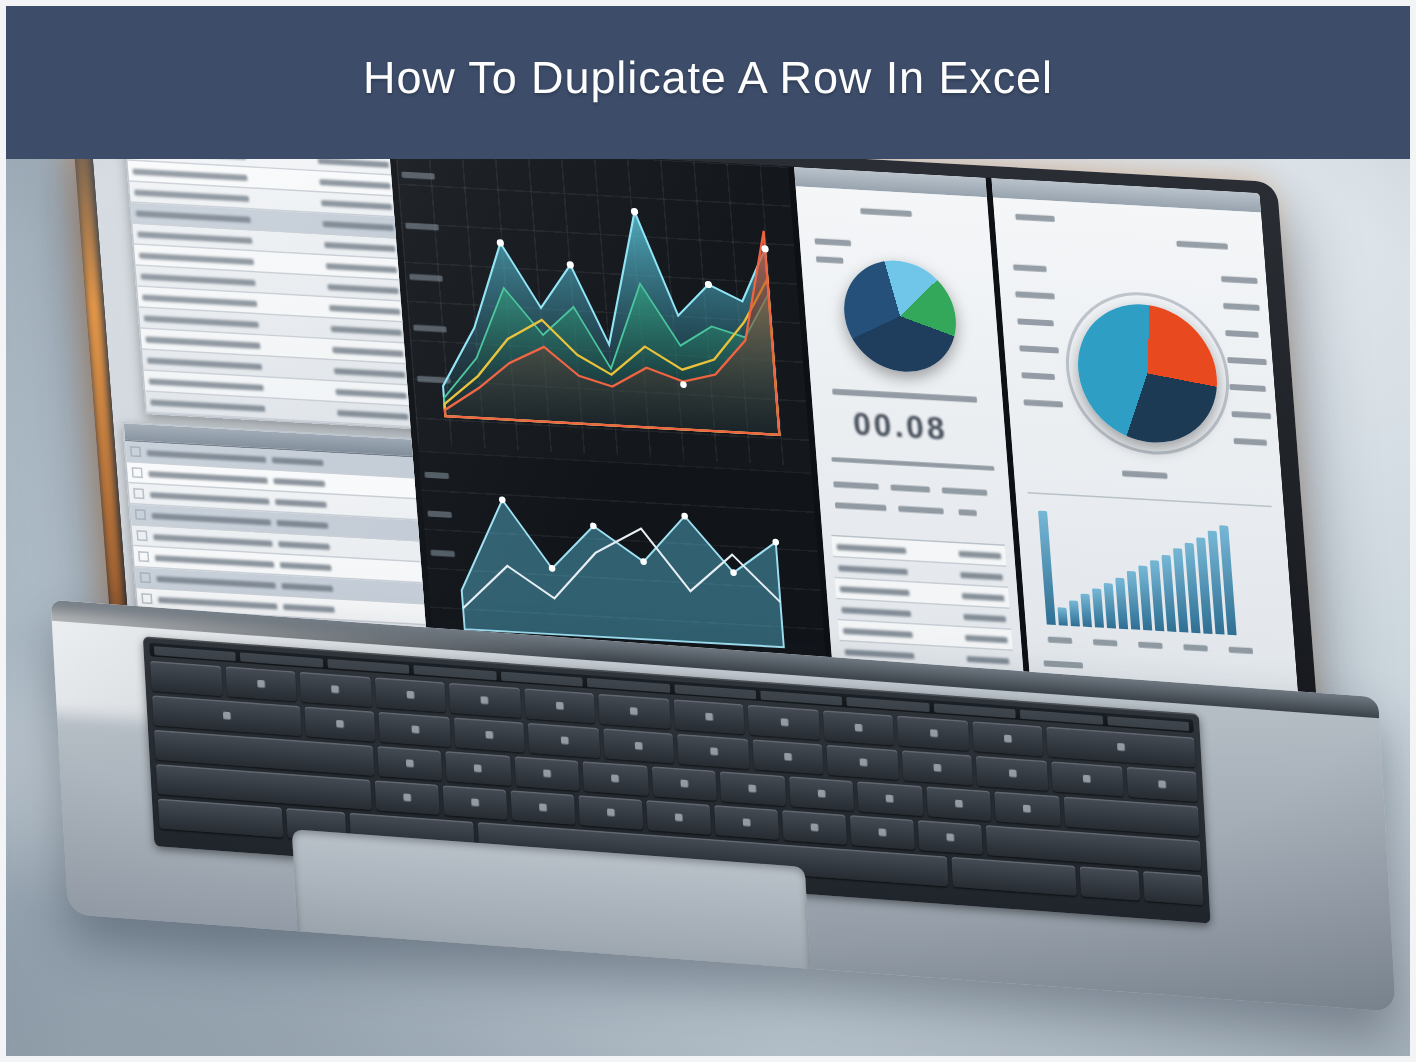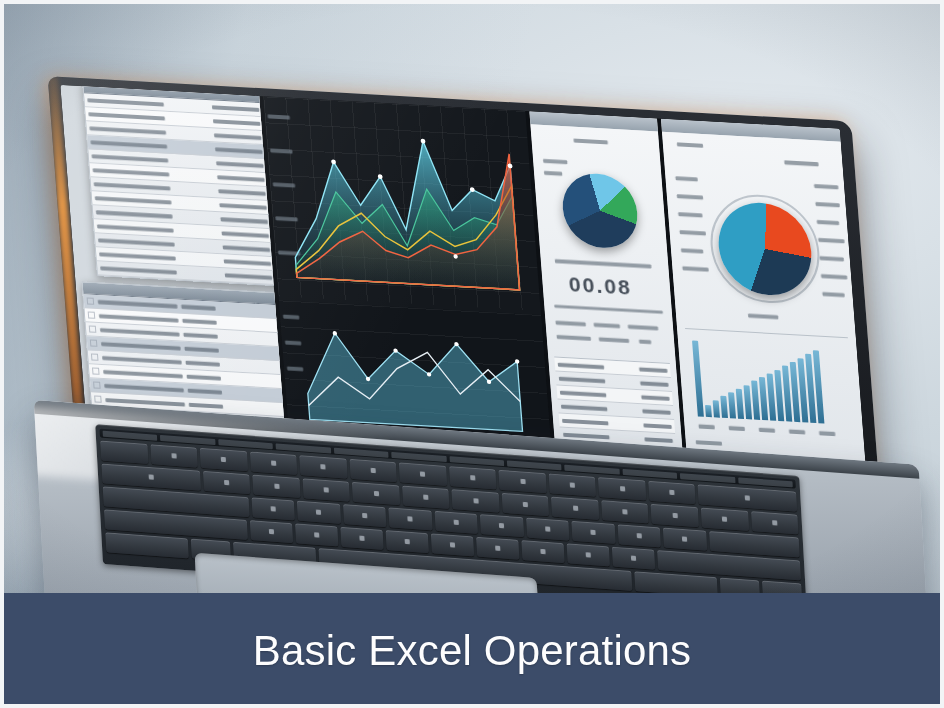--- a/index.html
+++ b/index.html
@@ -780,19 +780,19 @@
         </div>
 
         <div id="trackpad"></div>
       </div>
 
     </div>
   </div>
 
   <div id="vignette"></div>
 
-
-  <div class="banner" id="banner-bottom">
-    <div class="banner-text" id="subtitle-text">Basic Excel Operations</div>
+  <div class="banner" id="banner-top">
+    <div class="banner-text" id="title-text">How To Duplicate A Row In Excel</div>
   </div>
+
 
   <div id="frame"></div>
 </div>
 
 </body></html>

